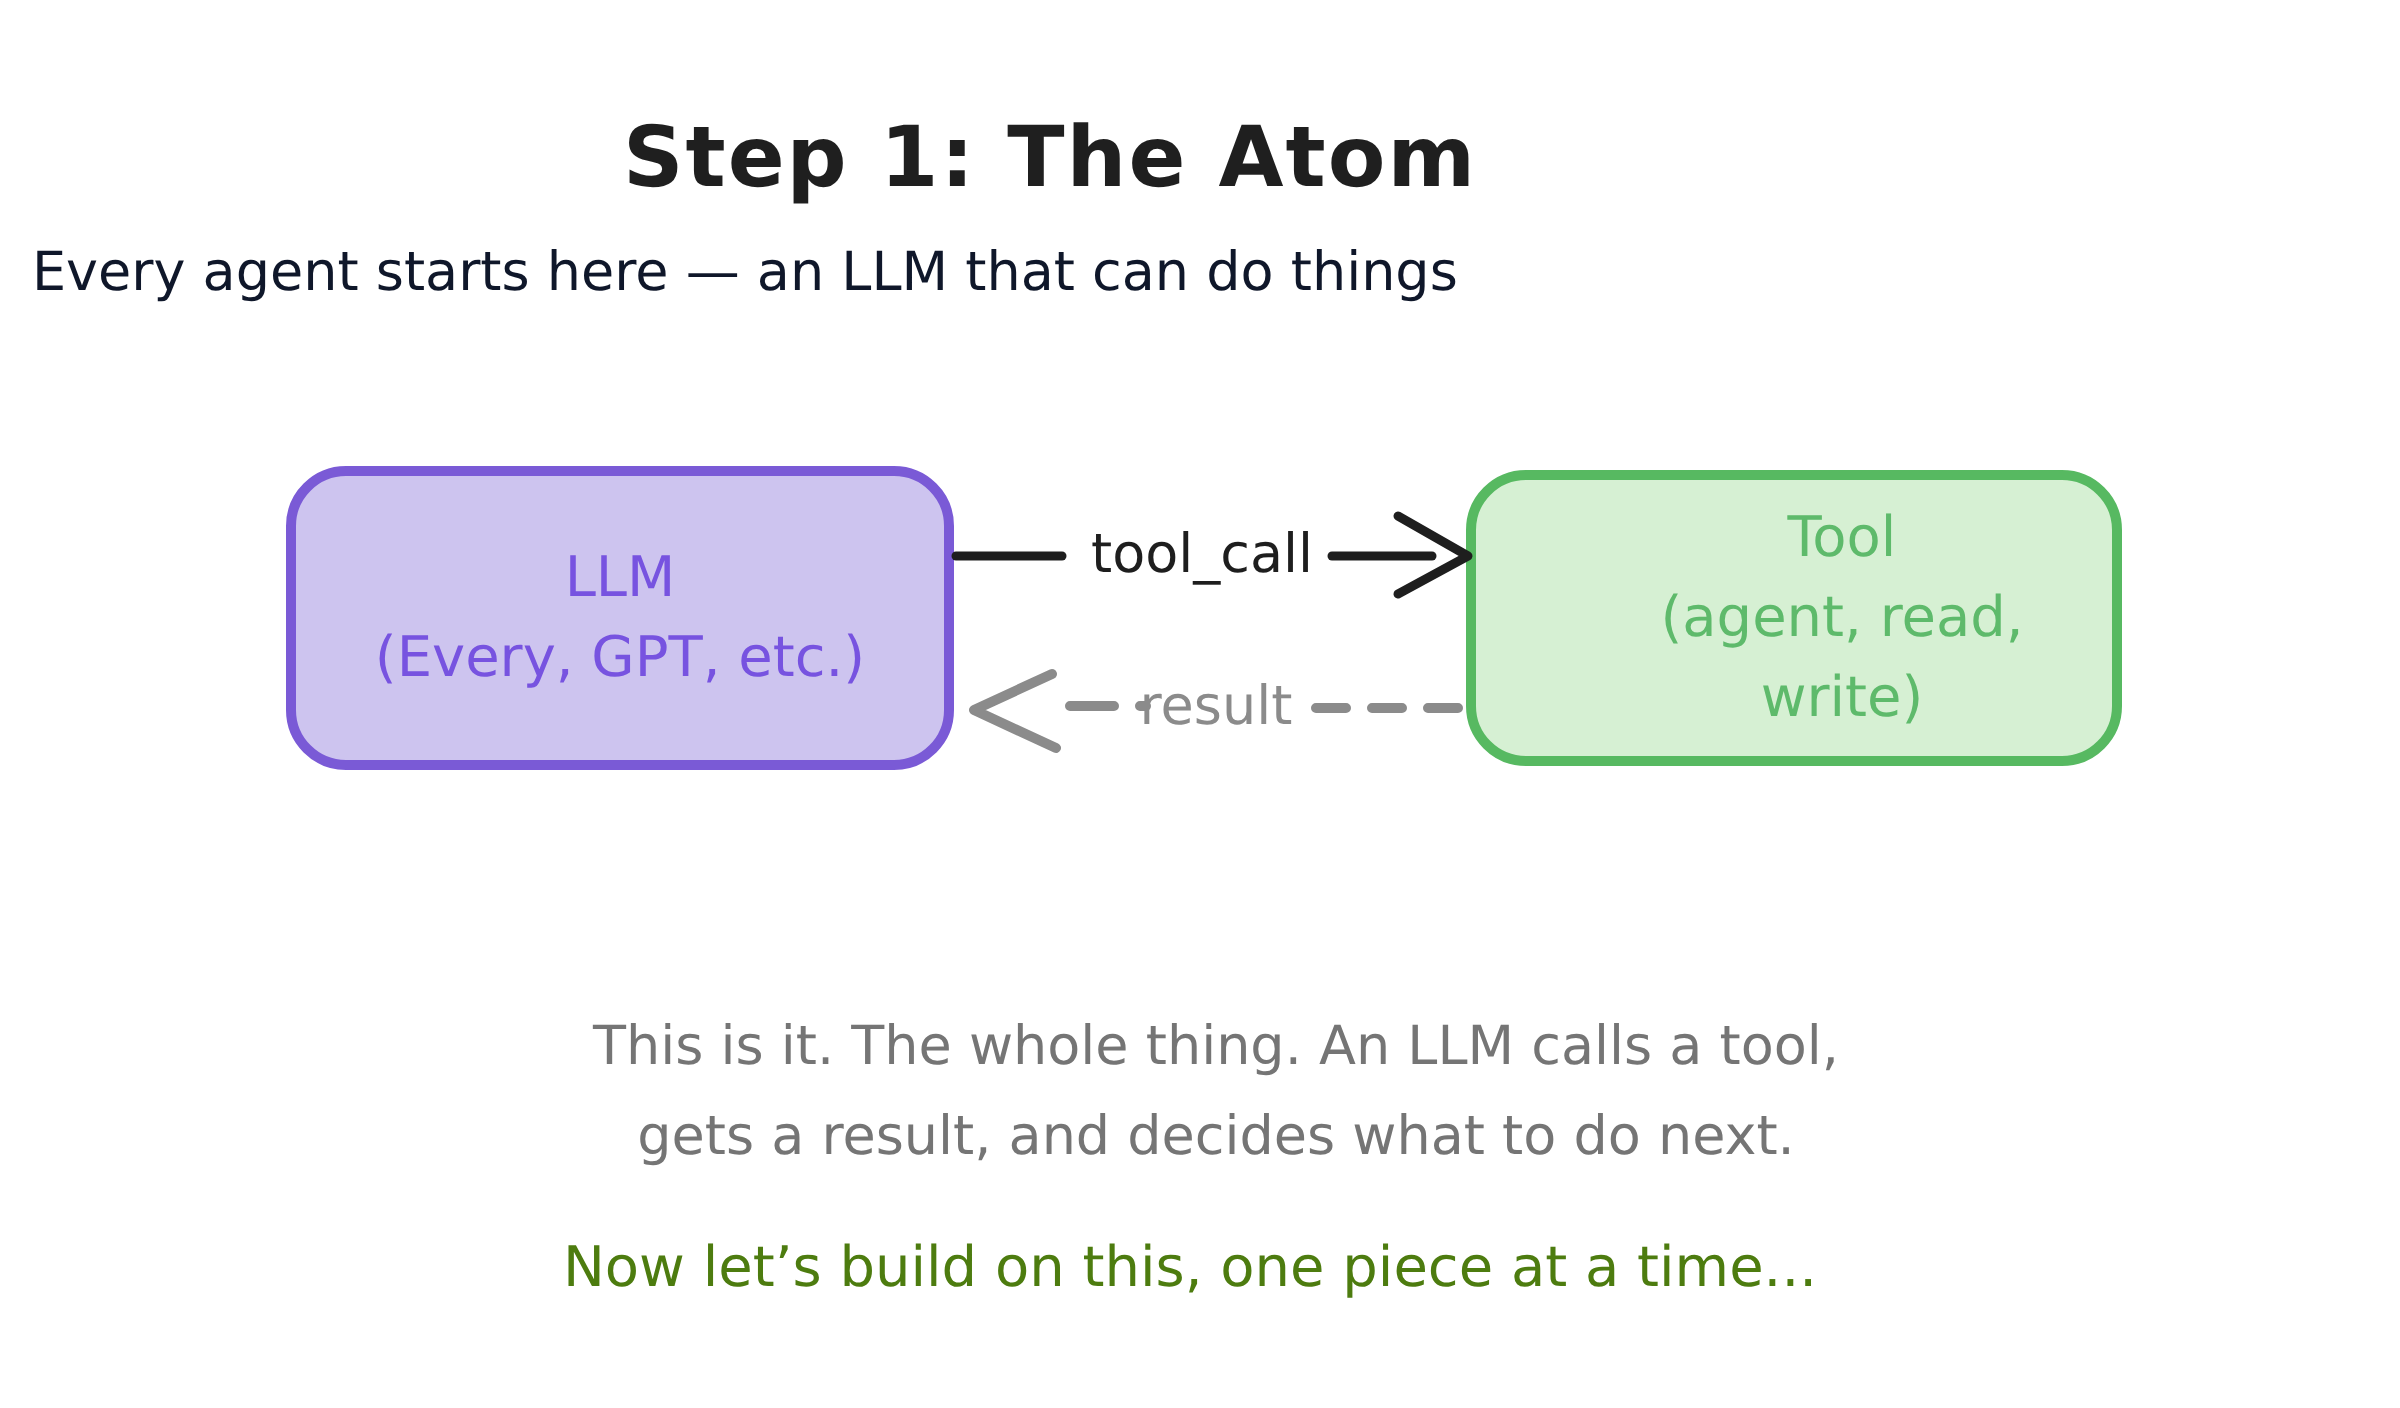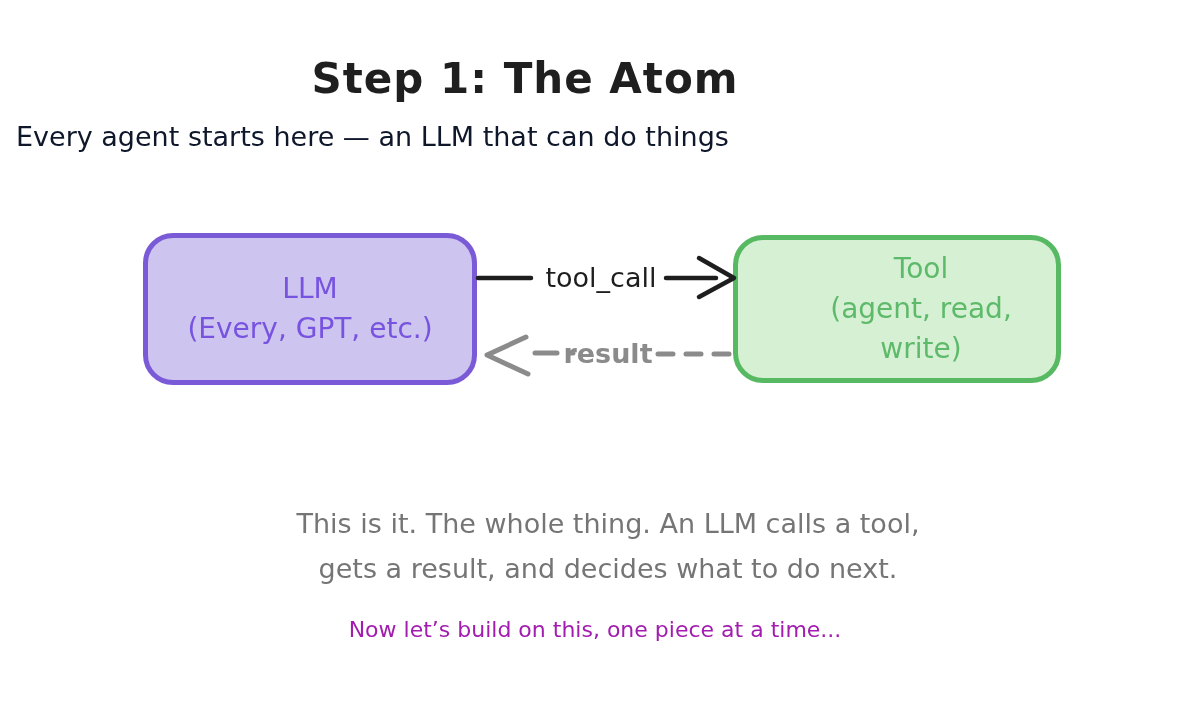--- a/index.html
+++ b/index.html
@@ -87,42 +87,42 @@
     left: 536px;
     top: 260px;
     width: 130px;
     color: #1e1e1e;
   }
   .arrow-label-result {
     left: 558px;
     top: 336px;
     width: 100px;
     color: #8b8b8b;
-    font-weight: 700;
+    font-weight: 400;
   }
   .body-text {
     position: absolute;
     left: 8px;
     top: 501px;
     width: 1200px;
     text-align: center;
     font-size: 27px;
     line-height: 45px;
     font-weight: 500;
     color: #757575;
   }
   .cta {
     position: absolute;
     left: 0px;
     top: 617px;
     width: 1190px;
     text-align: center;
-    font-size: 22px;
+    font-size: 28px;
     font-weight: 500;
-    color: #a21caf;
+    color: #4d7c0f;
   }
 </style>
 </head>
 <body>
 
 <div class="canvas">
 
   <h1 class="title">Step 1: The Atom</h1>
 
   <div class="subtitle">Every agent starts here — an LLM that can do things</div>

